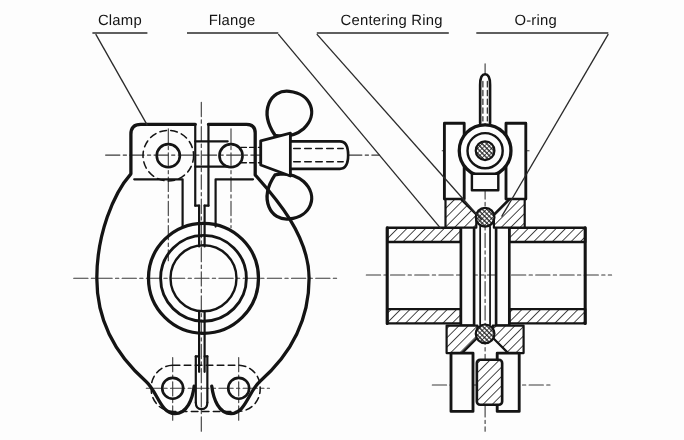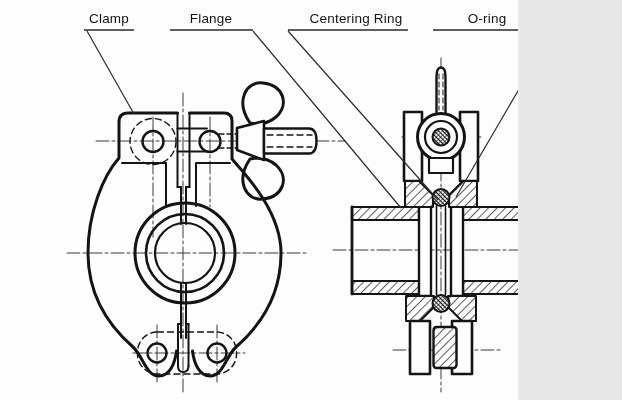--- a/index.html
+++ b/index.html
@@ -1,17 +1,17 @@
 <!DOCTYPE html>
 <html><head>
 <meta charset="utf-8">
 <style>
   html,body{margin:0;padding:0;background:#e8e8e8;}
   .page{
-    width:518px;height:400px;position:relative;overflow:hidden;
+    width:622px;height:400px;position:relative;overflow:hidden;
     background:#fdfdfd;
     font-family:"Liberation Sans", sans-serif;
   }
   svg{display:block;}
   text.part-label{
     font-family:"Liberation Sans", sans-serif;
     font-size:13.5px;
     fill:#141414;
     letter-spacing:.2px;
   }

